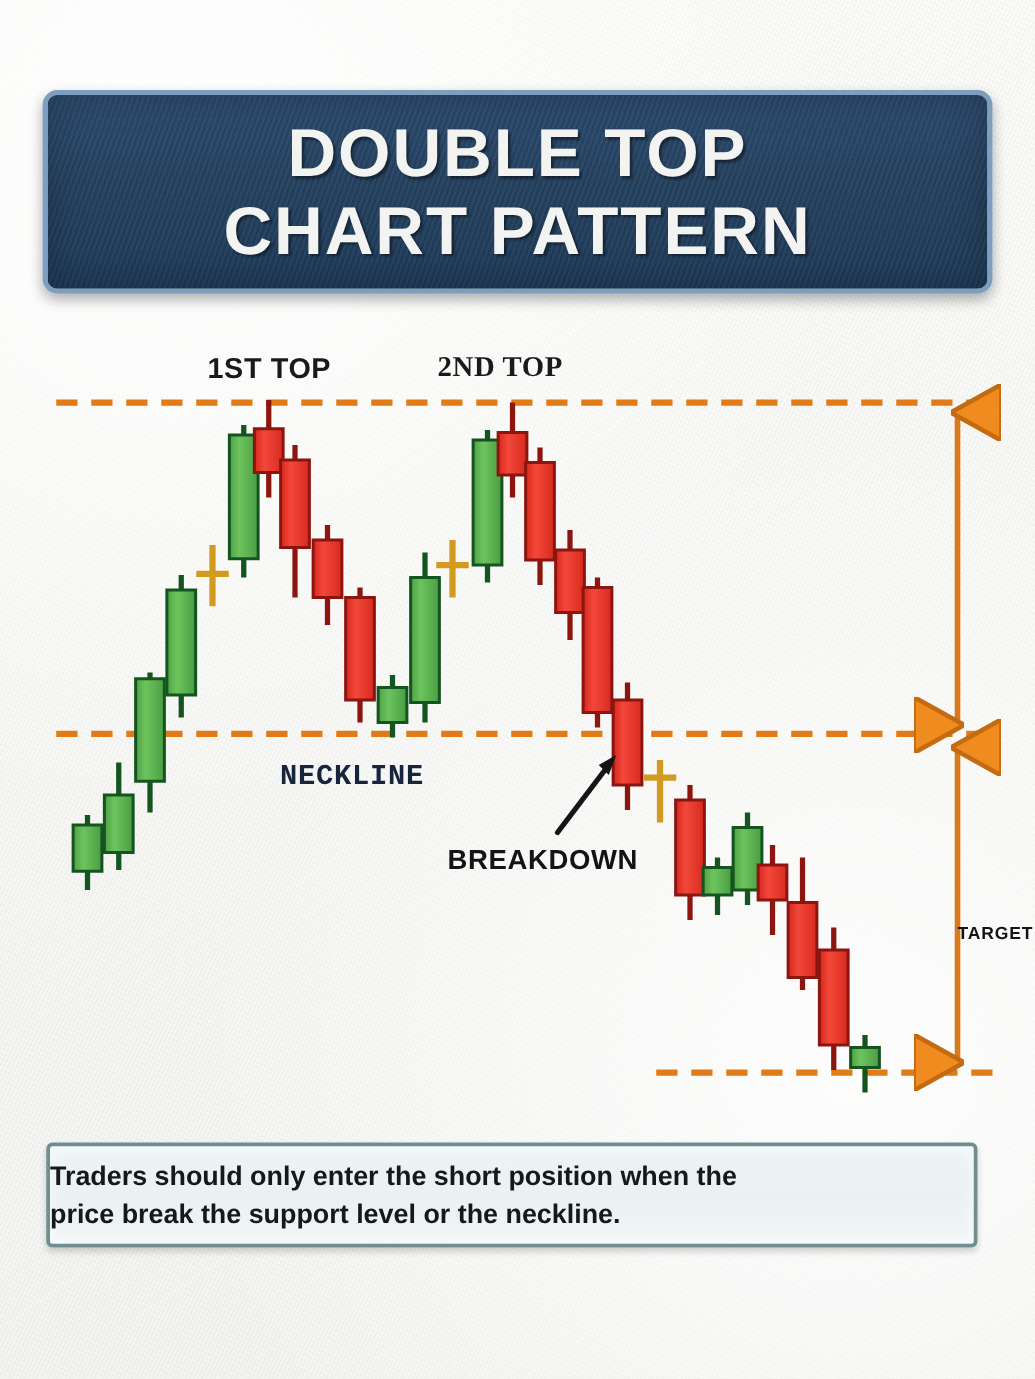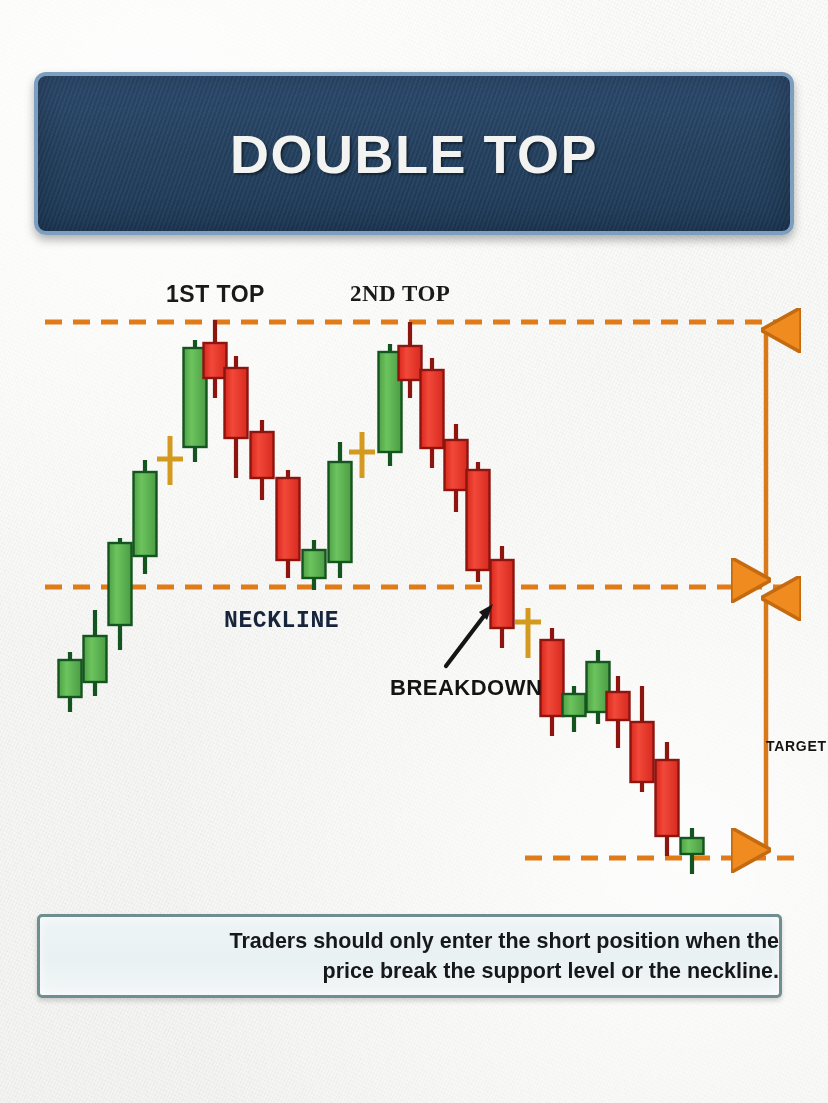--- a/index.html
+++ b/index.html
@@ -53,49 +53,50 @@
   .lbl{
     position:absolute;
     font-family:"Liberation Sans", sans-serif;
     font-weight:bold;
     white-space:nowrap;
     text-align:center;
   }
   #lbl-top1{left:166px;top:281px;font-size:23px;color:#1a1a1a;letter-spacing:.5px;}
   #lbl-top2{left:350px;top:281px;font-size:23px;color:#1a1a1a;letter-spacing:.5px;font-family:Liberation Serif, serif;}
   #lbl-neckline{left:224px;top:608px;font-size:23px;color:#16243c;letter-spacing:.6px;font-family:Liberation Mono, monospace;}
-  #lbl-breakdown{left:358px;top:675px;font-size:22px;color:#141414;letter-spacing:.5px;margin-left:32px;}
+  #lbl-breakdown{left:358px;top:675px;font-size:22px;color:#141414;letter-spacing:.5px;}
   #lbl-target{left:766px;top:738px;font-size:14px;color:#141414;letter-spacing:.7px;}
   
   #note{
     position:absolute;left:37px;top:914px;width:745px;height:84px;
     box-sizing:border-box;
     border:3px solid #6e8e90;
     border-radius:5px;
     background:linear-gradient(180deg,#eef4f6 0%,#e9f1f3 50%,#f2f6f7 100%);
     box-shadow:0 3px 5px rgba(0,0,0,.16), inset 0 0 12px rgba(255,255,255,.7);
-    display:flex;flex-direction:column;align-items:flex-end;justify-content:center;
+    display:flex;flex-direction:column;align-items:flex-start;justify-content:center;
   }
   .note-line{
     color:#16181a;
     font-size:21.5px;
     line-height:30px;
     font-weight:600;
     text-align:center;
     white-space:nowrap;
     font-family:"Liberation Sans", sans-serif;
   }
 </style>
 </head>
 <body>
 
 <div id="page">
 
   <div id="banner">
     <div class="banner-line">DOUBLE TOP</div>
+    <div class="banner-line">CHART PATTERN</div>
   </div>
 
   <div id="chart">
     <svg id="chart-svg" width="828" height="640" viewBox="0 250 828 640" xmlns="http://www.w3.org/2000/svg">
       <defs>
         <linearGradient id="gUp" x1="0" y1="0" x2="1" y2="0">
           <stop offset="0%" stop-color="#4fa046"></stop>
           <stop offset="35%" stop-color="#6cc45e"></stop>
           <stop offset="100%" stop-color="#4b9c43"></stop>
         </linearGradient>

